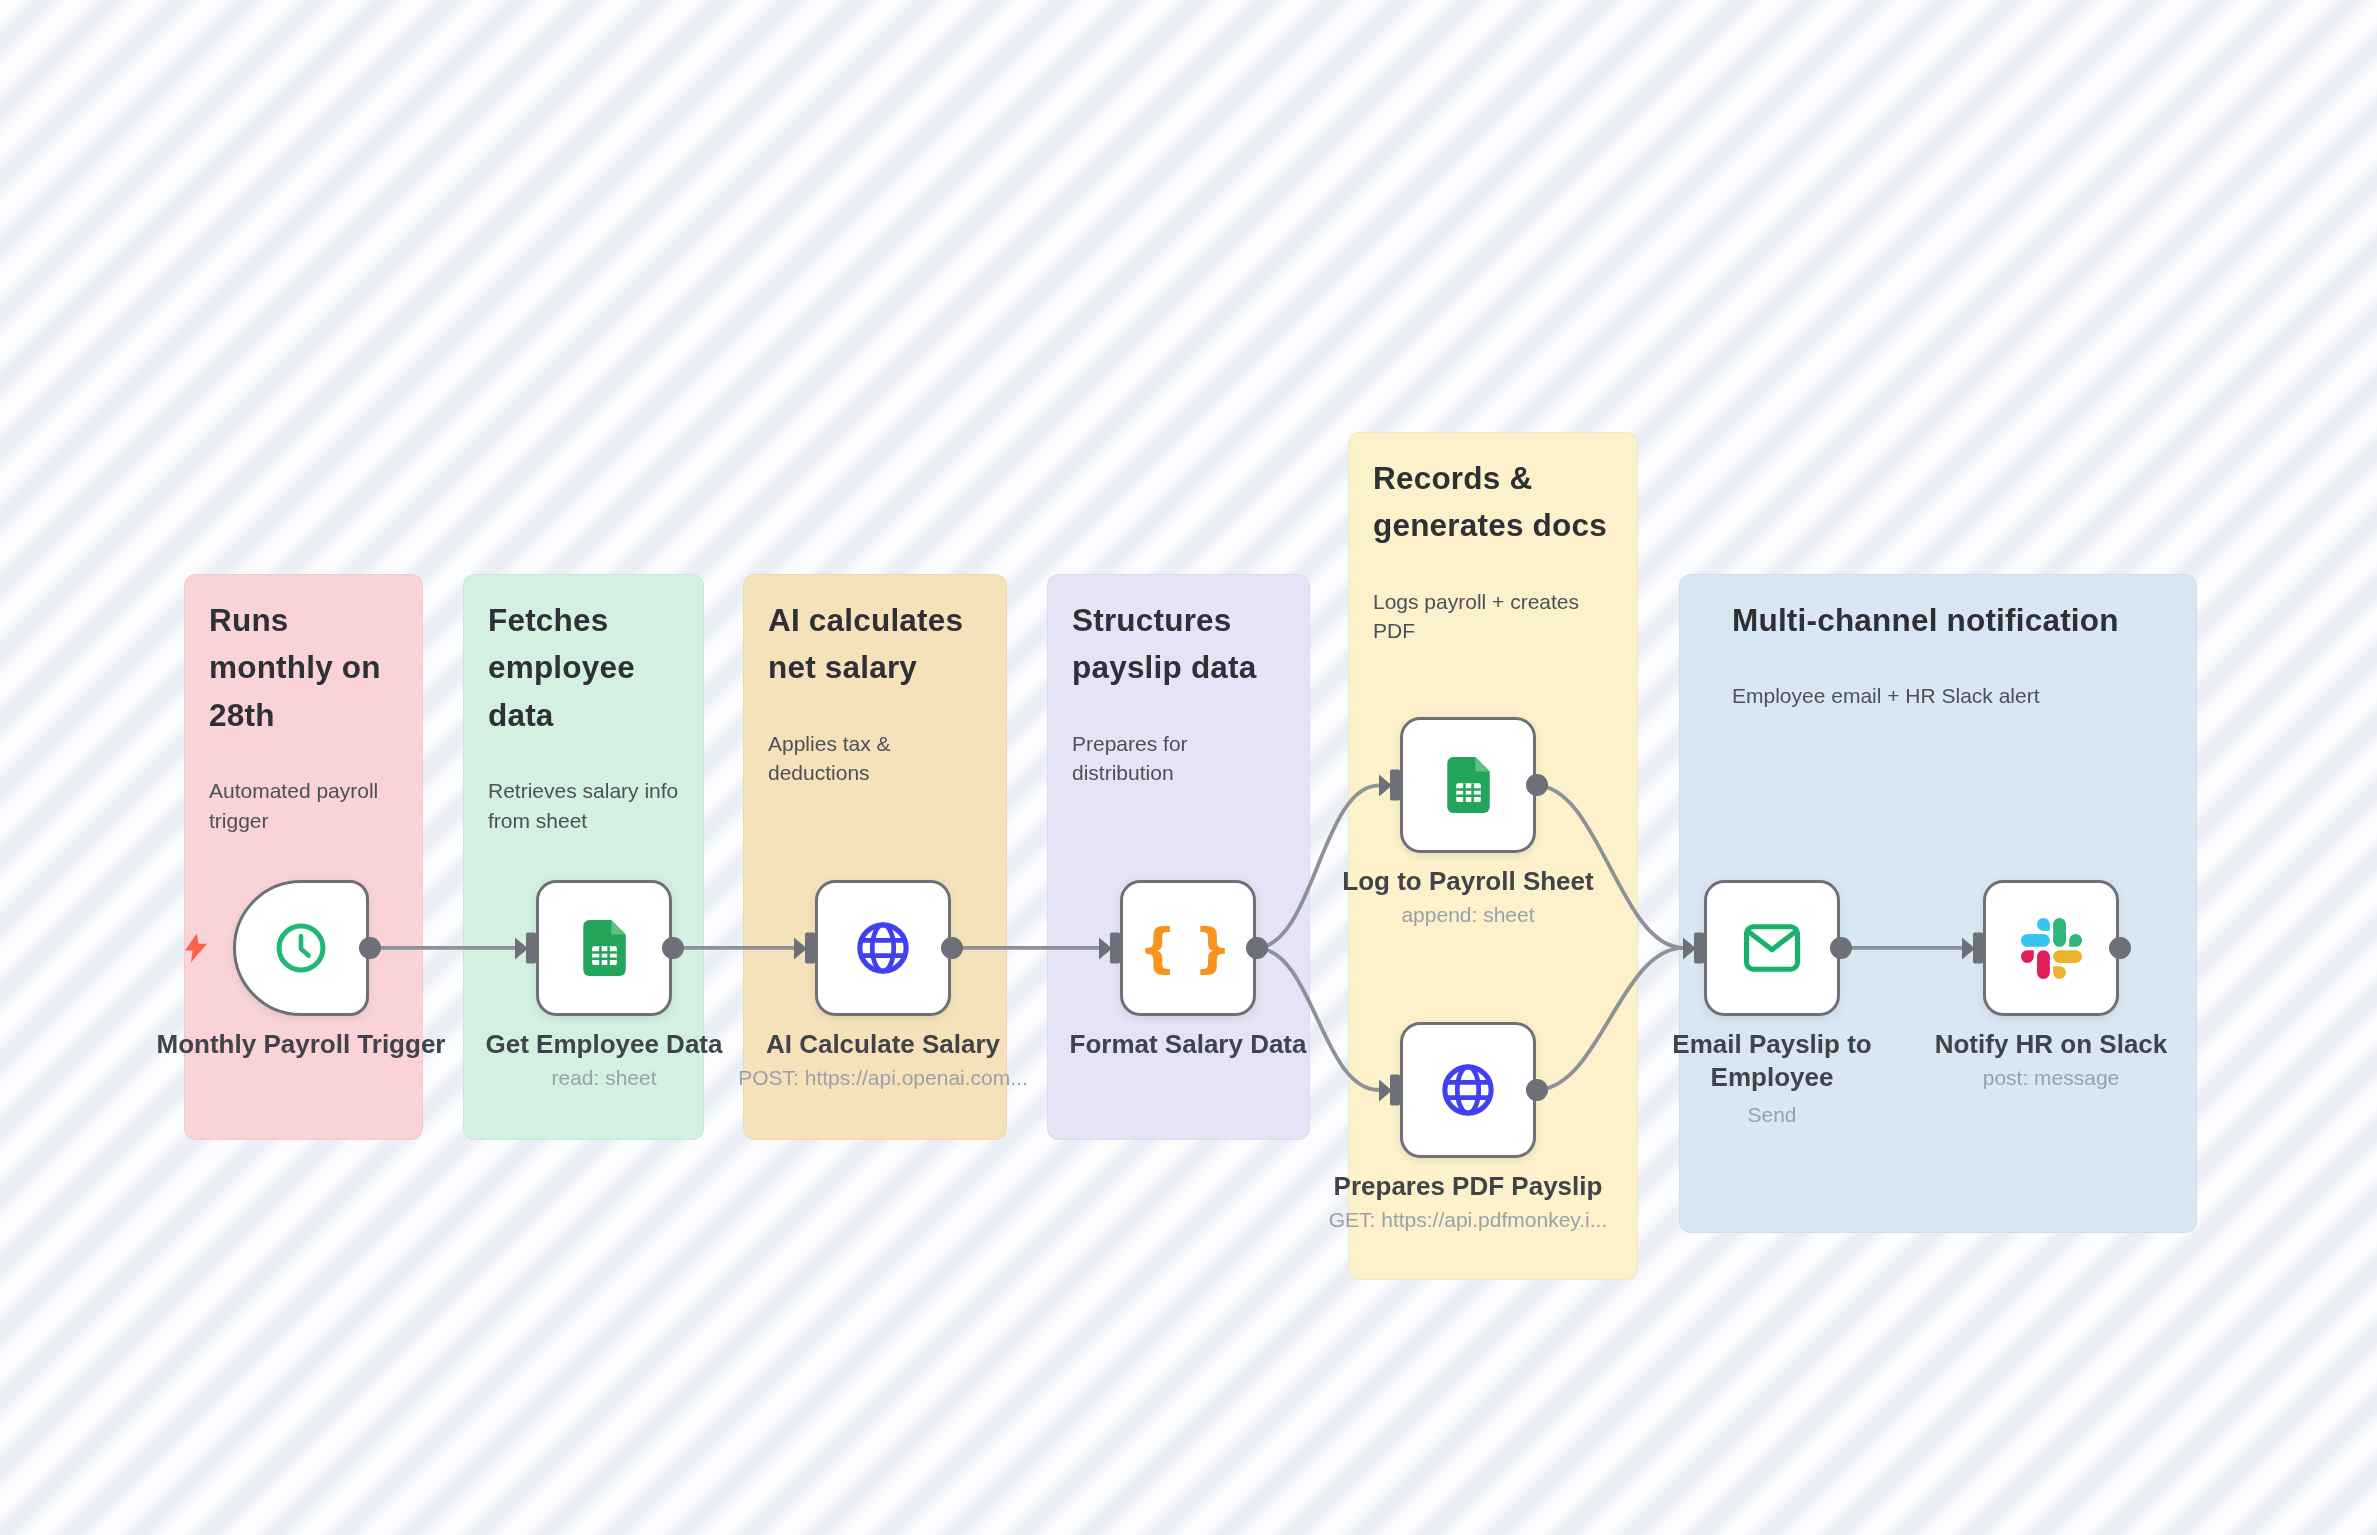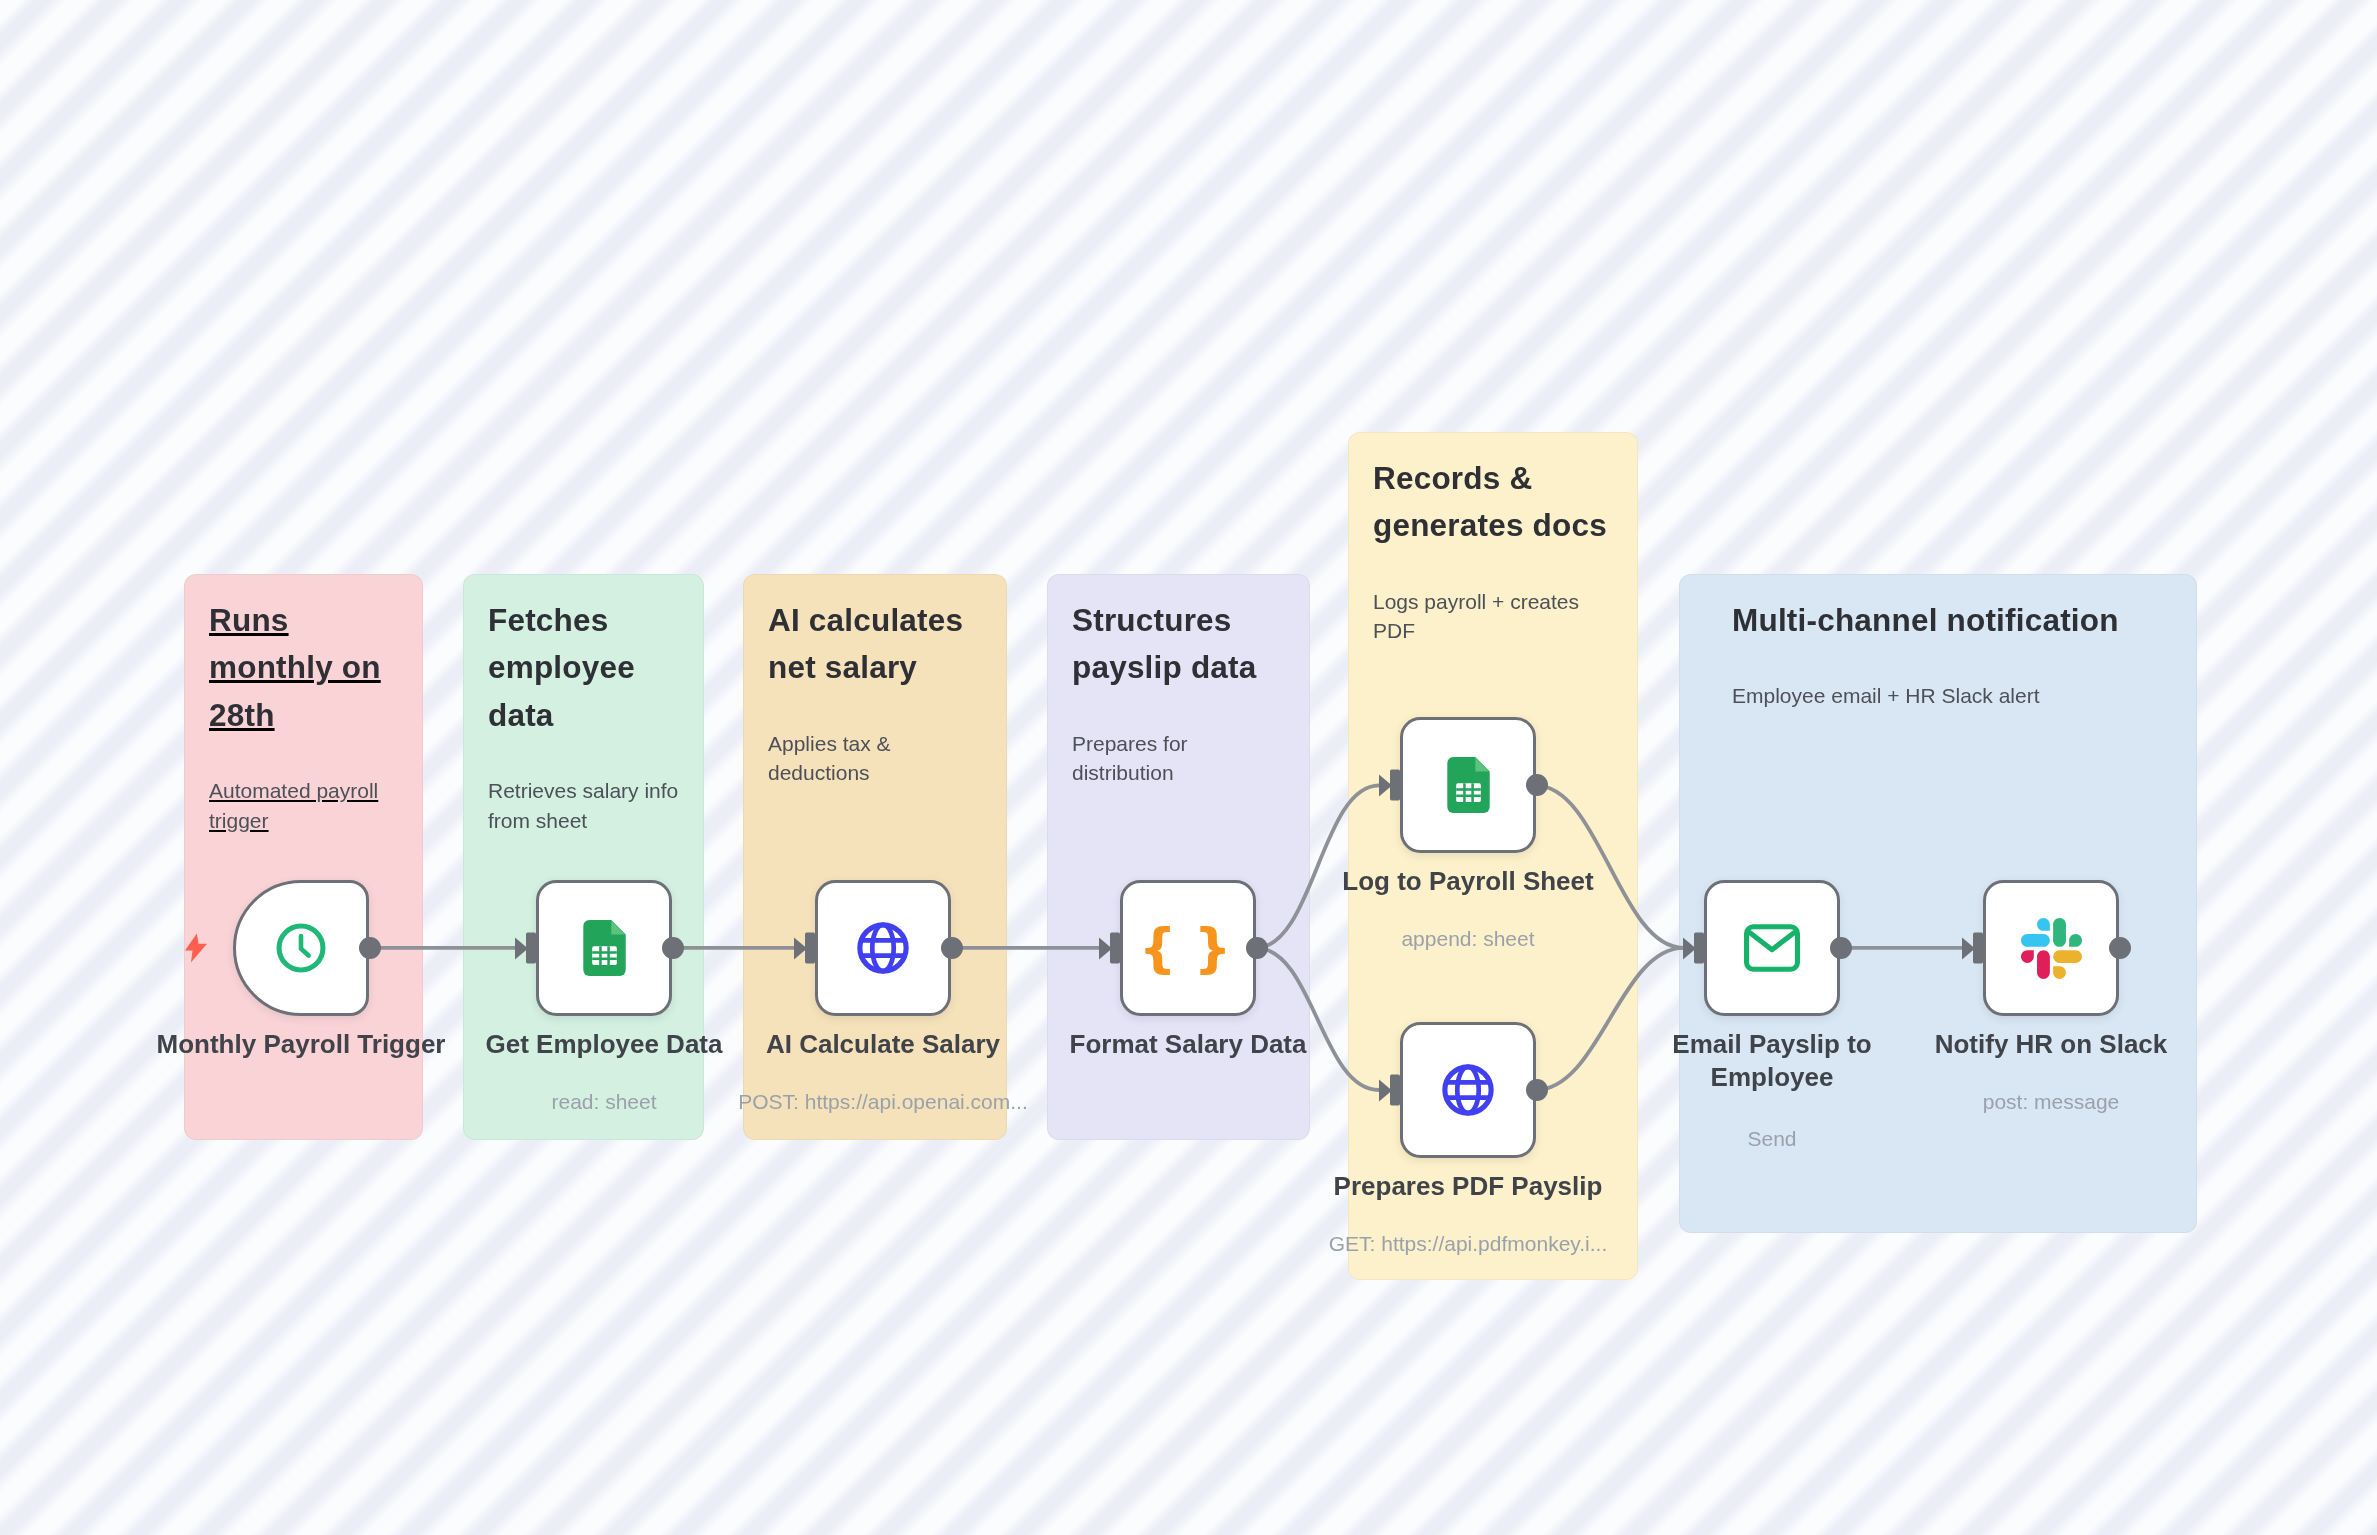--- a/index.html
+++ b/index.html
@@ -3,21 +3,21 @@
 <meta charset="utf-8">
 <style>
   html,body{margin:0;padding:0;background:#f4f5fa;}
   #canvas{
     position:relative;width:2377px;height:1536px;overflow:hidden;
     background:repeating-linear-gradient(135deg,#fbfcfe 0px,#fbfcfe 15.3px,#eceef7 25.5px,#eceef7 36px,#fbfcfe 48px);
     font-family:"Liberation Sans",sans-serif;
   }
   
   .group{position:absolute;border-radius:12px;z-index:0;border:1.7px solid rgba(0,0,0,0.04);box-sizing:border-box;}
-  .g-pink  {background:#f9d3d6;text-decoration:underline;}
+  .g-pink  {background:#f9d3d6;}
   .g-green {background:#d3f0e1;}
   .g-tan   {background:#f6e2ba;}
   .g-purple{background:#e5e3f6;}
   .g-yellow{background:#fcf1ca;}
   .g-blue  {background:#d9e7f4;padding-left:28px;}
   .group-title{margin:22px 24px 0;font-size:31.5px;font-weight:700;color:#2e3036;line-height:1.5;letter-spacing:0.2px;}
   .group-sub{margin:37px 24px 0;font-size:21px;font-weight:400;color:#4d5058;line-height:1.42;}
   
   #wires{position:absolute;left:0;top:0;z-index:1;}
   #wires path{stroke:#8e9197;stroke-width:4.5;fill:none;stroke-linecap:round;}
@@ -26,21 +26,21 @@
   .box{position:absolute;inset:0;background:#fff;border:3.4px solid #6d7076;border-radius:20.4px;
        display:flex;align-items:center;justify-content:center;box-shadow:0 2.6px 8.5px rgba(40,45,70,.10);box-sizing:border-box;}
   .box.trigger{border-radius:68px 19px 19px 68px;}
   .dot{position:absolute;right:-12px;top:50%;margin-top:-11px;width:22px;height:22px;border-radius:50%;background:#6d7076;z-index:3;}
   .in{position:absolute;left:-21px;top:50%;transform:translateY(-50%);display:flex;align-items:center;z-index:3;}
   .in .tri{width:0;height:0;border-top:11px solid transparent;border-bottom:11px solid transparent;border-left:13.6px solid #6d7076;}
   .in .bar{width:9.4px;height:31px;background:#6d7076;border-radius:1.7px;margin-left:-1.7px;}
   .nlabel{position:absolute;top:148px;left:50%;transform:translateX(-50%);font-size:26px;font-weight:600;
           color:#40434a;white-space:nowrap;text-align:center;line-height:1.28;}
   .nlabel.wrap{white-space:normal;width:272px;}
-  .nsub{position:absolute;top:186px;left:50%;transform:translateX(-50%);font-size:21px;color:#9aa1ab;white-space:nowrap;text-align:right;margin-top:24px;}
+  .nsub{position:absolute;top:186px;left:50%;transform:translateX(-50%);font-size:21px;color:#9aa1ab;white-space:nowrap;text-align:right;}
   .nsub.low{top:223px;}
   .bolt{position:absolute;left:-48px;top:50%;transform:translateY(-50%);line-height:0;}
   .braces{font-family:"DejaVu Sans",sans-serif;font-size:53px;font-weight:600;color:#f7941e;letter-spacing:6px;line-height:1;}
 </style>
 </head>
 <body>
 
 <div id="canvas">
 
   <section class="group g-pink" style="left:184px;top:574px;width:239px;height:566px">

